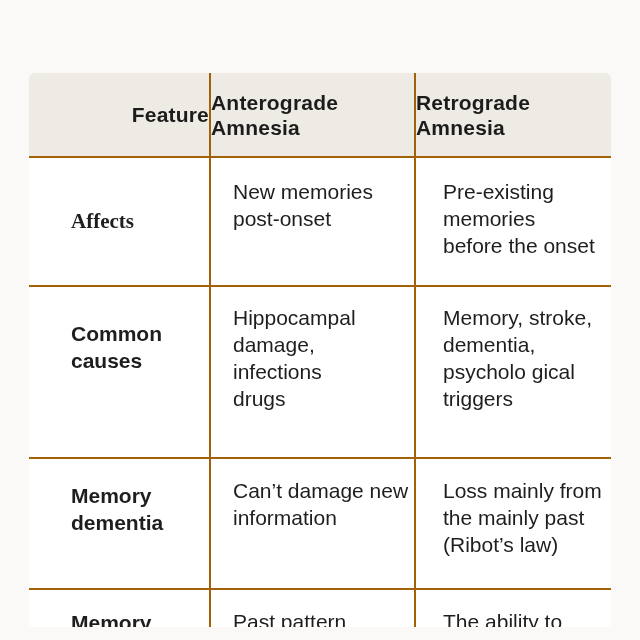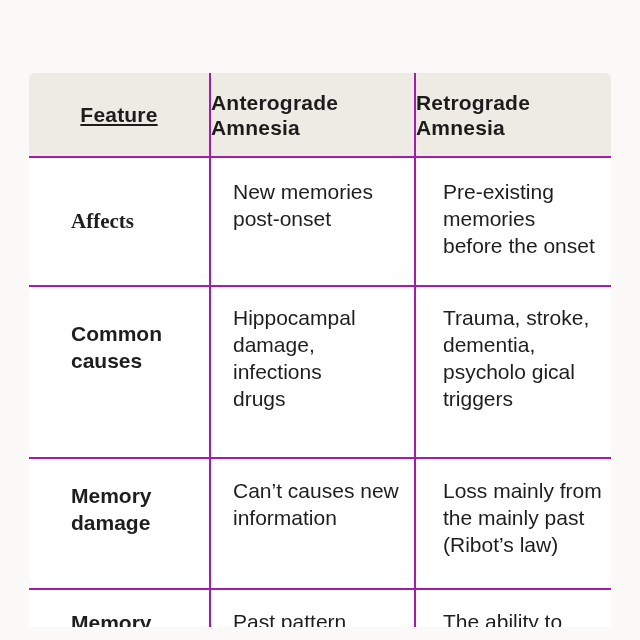--- a/index.html
+++ b/index.html
@@ -24,41 +24,40 @@
     }
     table {
       border-collapse: collapse;
       width: 582px;
       table-layout: fixed;
     }
     col.c1 { width: 181px; }
     col.c2 { width: 205px; }
     col.c3 { width: 196px; }
     th, td {
-      border: 2px solid #a21caf;
+      border: 2px solid #a16207;
       padding: 0;
       vertical-align: top;
     }
     tr > *:first-child { border-left: none; }
     tr > *:last-child { border-right: none; }
     thead tr th { border-top: none; }
     tbody tr:last-child td { border-bottom: none; }
     thead th {
       background: #eeebe5;
       height: 83px;
       font-weight: 600;
       font-size: 21px;
       line-height: 25px;
       text-align: left;
       vertical-align: middle;
       letter-spacing: 0.2px;
     }
     thead th.feature-h {
-      text-align: center;
-      text-decoration: underline;
+      text-align: right;
     }
     td {
       font-size: 21px;
       line-height: 27px;
       font-weight: 400;
       color: #1e1e1e;
     }
     td.feature {
       font-weight: 600;
       padding-left: 42px;
@@ -127,33 +126,33 @@
           <span class="line">Common</span>
           <span class="line">causes</span>
         </td>
         <td class="ante">
           <span class="line">Hippocampal</span>
           <span class="line">damage,</span>
           <span class="line">infections</span>
           <span class="line">drugs</span>
         </td>
         <td class="retro">
-          <span class="line">Trauma, stroke,</span>
+          <span class="line">Memory, stroke,</span>
           <span class="line">dementia,</span>
           <span class="line">psycholo gical</span>
           <span class="line">triggers</span>
         </td>
       </tr>
       <tr class="r3">
         <td class="feature">
           <span class="line">Memory</span>
-          <span class="line">damage</span>
+          <span class="line">dementia</span>
         </td>
         <td class="ante">
-          <span class="line">Can’t causes new</span>
+          <span class="line">Can’t damage new</span>
           <span class="line">information</span>
         </td>
         <td class="retro">
           <span class="line">Loss mainly from</span>
           <span class="line">the mainly past</span>
           <span class="line">(Ribot’s law)</span>
         </td>
       </tr>
       <tr class="r4">
         <td class="feature">

